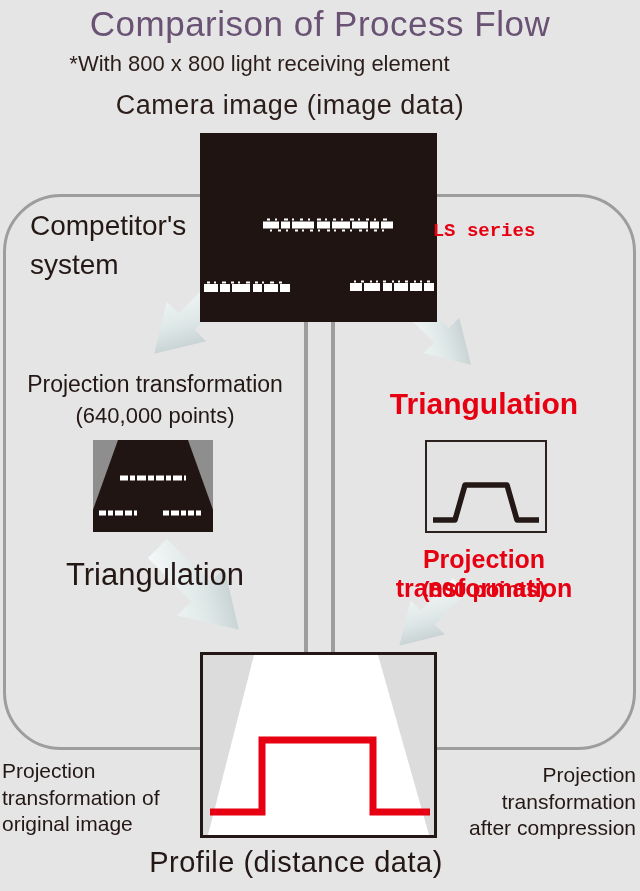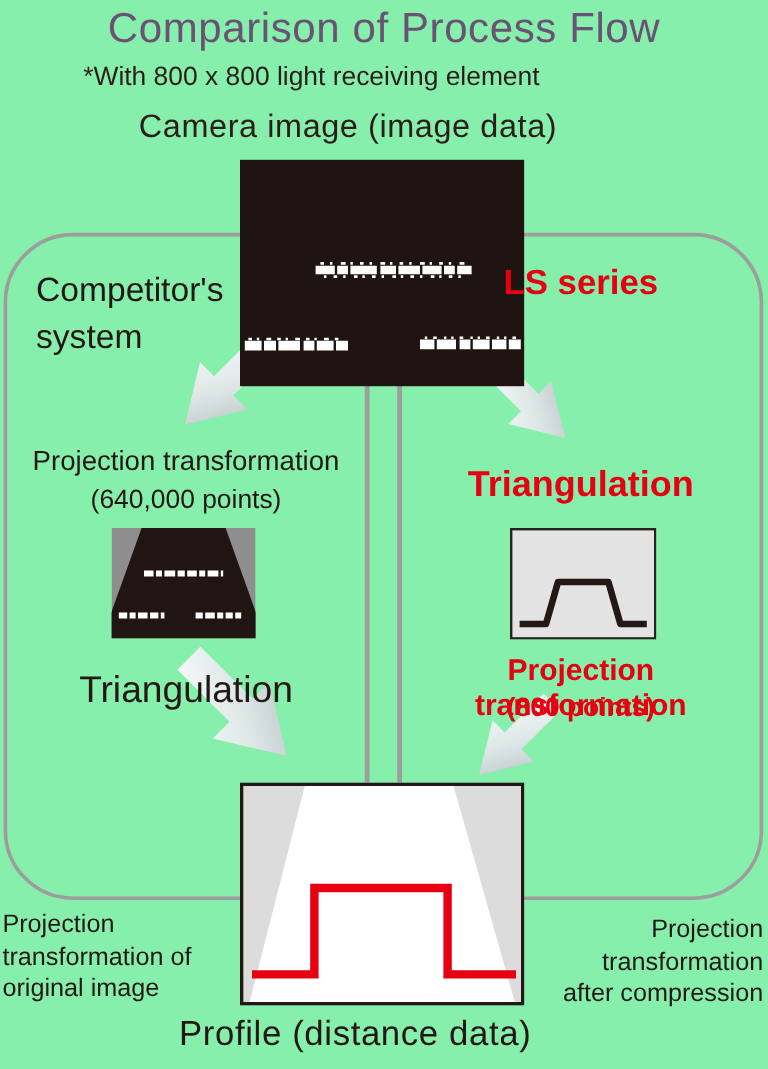--- a/index.html
+++ b/index.html
@@ -1,40 +1,40 @@
 <!DOCTYPE html>
 <html><head>
 <meta charset="utf-8">
 <style>
   html,body{margin:0;padding:0;background:#ffffff;}
   .stage{
     position:relative;width:640px;height:891px;overflow:hidden;
-    background:#86efac;
+    background:#e5e5e5;
     font-family:"Liberation Sans", sans-serif;
     color:#231815;
   }
   .abs{position:absolute;}
   .ctr{text-align:center;}
   .t-title{top:4px;left:0;width:640px;font-size:35px;color:#6a5274;letter-spacing:.5px;z-index:4;}
   .t-sub{top:51px;left:0;width:519px;font-size:22px;color:#2b1d1a;z-index:4;}
   .t-camlabel{top:90px;left:0;width:580px;font-size:27px;color:#2b1d1a;letter-spacing:.5px;z-index:4;}
   .frame{left:3px;top:194px;width:633px;height:556px;box-sizing:border-box;
          border:3px solid #9d9d9d;border-radius:58px;z-index:1;}
   .vline{top:320px;width:4px;height:332px;background:#9d9d9d;z-index:1;}
   .v1{left:304px;} .v2{left:331px;}
   .gfx{z-index:3;}
   .arrow{z-index:2;}
   .a1{left:157px;top:270px;width:62px;height:100px;transform:rotate(45deg);}
   .a2{left:412px;top:288px;width:56px;height:92px;transform:rotate(-45deg);}
   .a3{left:162px;top:531px;width:74px;height:118px;transform:rotate(-45deg);}
   .a4{left:402px;top:572px;width:54px;height:88px;transform:rotate(45deg);}
   .txt{z-index:4;}
   .pre{white-space:pre-line;}
-  .t-compname{left:30px;top:222px;font-size:28px;line-height:39px;}
-  .t-lsname{left:336px;top:220px;width:296px;text-align:center;font-size:29px;font-weight:bold;color:#e60012;}
+  .t-compname{left:30px;top:206px;font-size:28px;line-height:39px;}
+  .t-lsname{left:336px;top:220px;width:296px;text-align:center;font-size:19px;font-weight:bold;color:#e60012;font-family:Liberation Mono, monospace;}
   .t-lcol{left:10px;width:290px;text-align:center;}
   .t-rcol{left:336px;width:296px;text-align:center;color:#e60012;font-weight:bold;}
   .t-step1L{top:371px;font-size:23px;}
   .t-det1L{top:403px;font-size:22px;}
   .t-step2L{top:557px;font-size:31px;}
   .t-step1R{top:387px;font-size:30px;}
   .t-step2R{top:545px;font-size:25px;}
   .t-det2R{top:577px;font-size:22px;}
   .badge{left:457px;top:660px;width:158px;height:67px;background:#e60012;border-radius:50%;
          display:flex;align-items:center;justify-content:center;z-index:4;}

